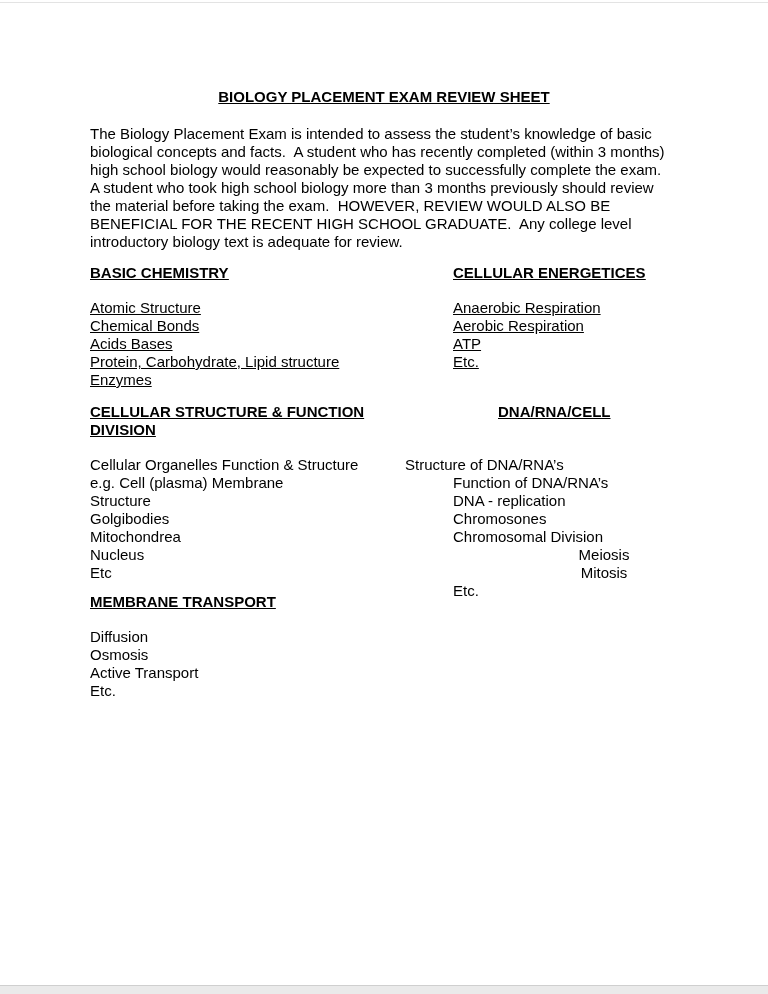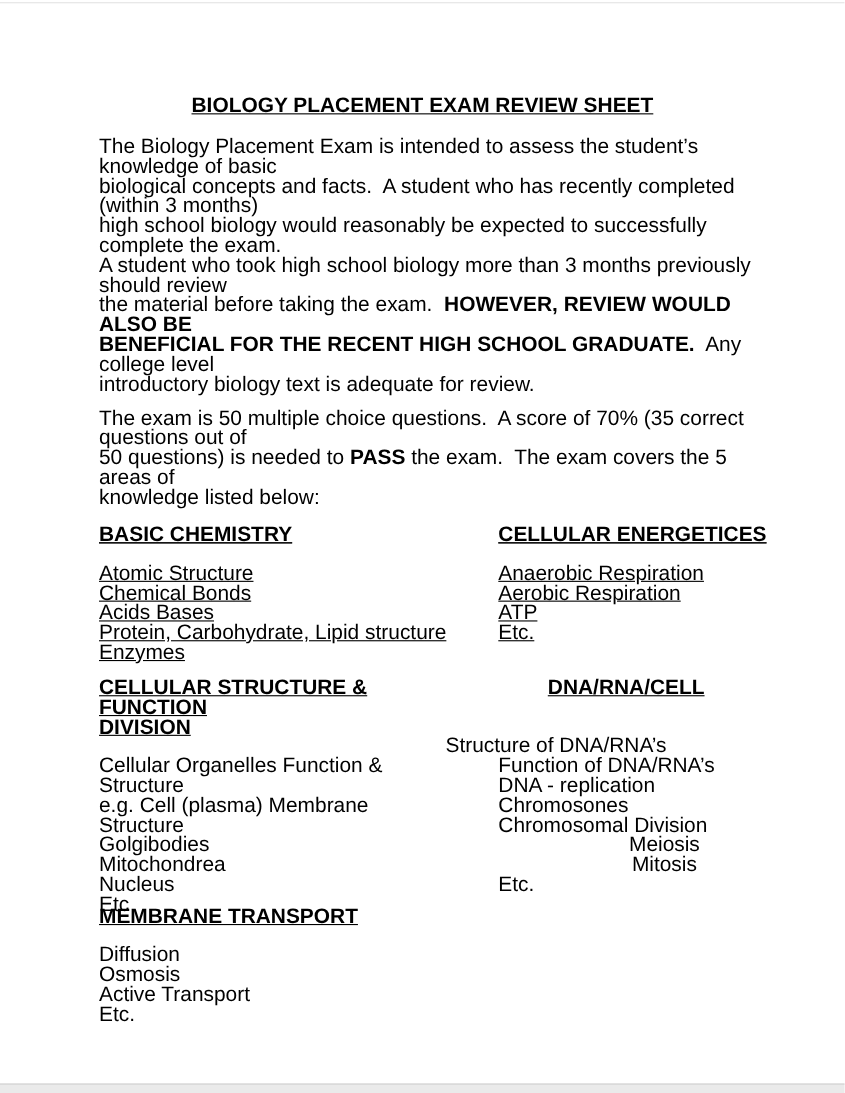--- a/index.html
+++ b/index.html
@@ -4,21 +4,21 @@
 <style>
   * { margin: 0; padding: 0; box-sizing: border-box; }
   html, body { background: #ffffff; }
   .page {
     position: relative;
     width: 768px;
     height: 994px;
     background: #ffffff;
     color: #000000;
     font-family: "Liberation Sans", "DejaVu Sans", sans-serif;
-    font-size: 19px;
+    font-size: 15px;
     line-height: 18px;
     padding: 88px 60px 0 90px;
     overflow: hidden;
   }
   .edge-top {
     position: absolute; top: 2px; left: 0; width: 100%; height: 1px;
     background: #e3e3e3;
   }
   .edge-bottom {
     position: absolute; bottom: 0; left: 0; width: 100%; height: 9px;
@@ -27,21 +27,21 @@
   .doc-title {
     width: 588px;
     text-align: center;
     font-weight: 700;
     text-decoration: underline;
     margin-bottom: 19px;
   }
   .para { white-space: pre-wrap; max-width: 618px; }
   .para-1 { margin-bottom: 13px; }
   .para-2 { margin-bottom: 16px; }
-  .bold { font-weight: 700; }
+  .bold { font-weight: 400; }
   .section-heading {
     font-weight: 700;
     text-decoration: underline;
     margin-bottom: 17px;
   }
   .cols { display: flex; align-items: flex-start; }
   .cols-1 { margin-bottom: 14px; text-decoration: underline; }
   .cols-2 { margin-bottom: 0; }
   .col-l1 { flex: 0 0 363px; }
   .col-l2 { flex: 0 0 315px; }
@@ -62,23 +62,20 @@
   <div class="doc-title">BIOLOGY PLACEMENT EXAM REVIEW SHEET</div>
 
   <p class="para para-1"><span>The Biology Placement Exam is intended to assess the student’s knowledge of basic
 biological concepts and facts.  A student who has recently completed (within 3 months)
 high school biology would reasonably be expected to successfully complete the exam.
 A student who took high school biology more than 3 months previously should review
 the material before taking the exam.  </span><span class="bold">HOWEVER, REVIEW WOULD ALSO BE
 BENEFICIAL FOR THE RECENT HIGH SCHOOL GRADUATE.</span><span>  Any college level
 introductory biology text is adequate for review.</span></p>
 
-  <p class="para para-2"><span>The exam is 50 multiple choice questions.  A score of 70% (35 correct questions out of
-50 questions) is needed to </span><span class="bold">PASS</span><span> the exam.  The exam covers the 5 areas of
-knowledge listed below:</span></p>
 
   <div class="cols cols-1">
     <div class="col-l1">
       <div class="section-heading">BASIC CHEMISTRY</div>
       <div class="item">Atomic Structure</div>
       <div class="item">Chemical Bonds</div>
       <div class="item">Acids Bases</div>
       <div class="item">Protein, Carbohydrate, Lipid structure</div>
       <div class="item">Enzymes</div>
     </div>

